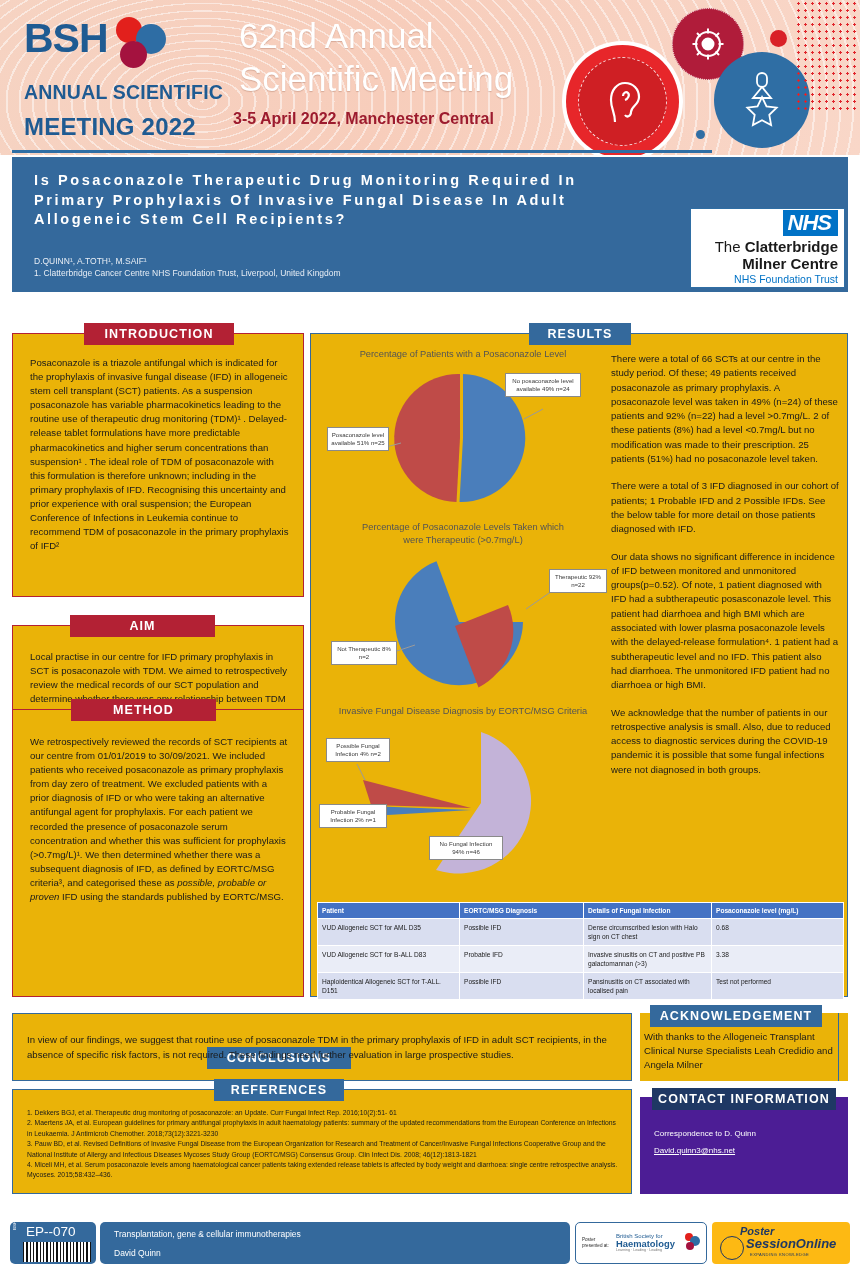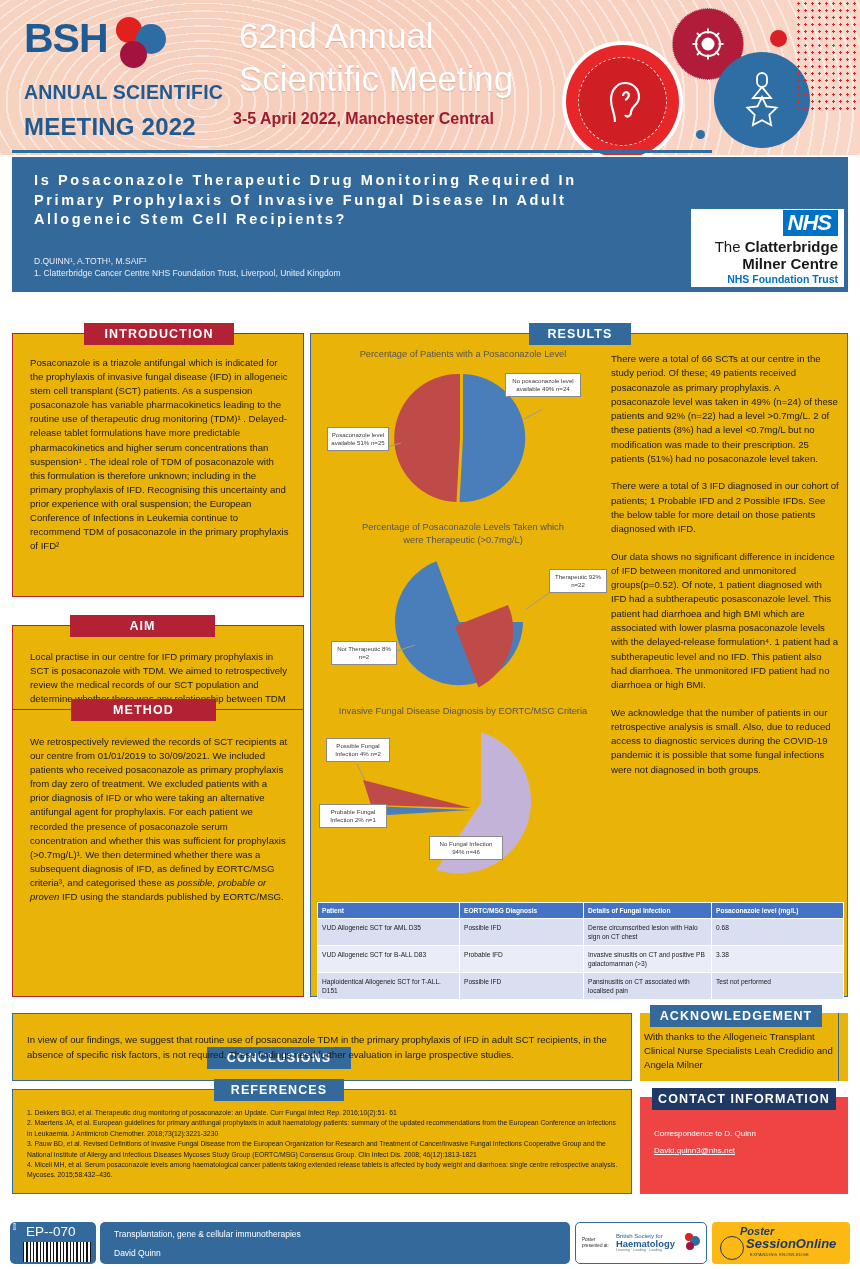--- a/index.html
+++ b/index.html
@@ -108,21 +108,21 @@
     justify-content: center; padding: 3px 6px 3px 0;
   }
   .nhs-mark {
     background: #0072c6; color: #fff; font-weight: bold; font-style: italic;
     font-size: 22px; line-height: 24px; padding: 1px 7px 1px 5px;
     letter-spacing: -1px; margin-bottom: 2px;
   }
   .nhs-l1 { font-size: 15px; color: #1a1a1a; line-height: 17px; }
   .nhs-l1 b { font-weight: bold; }
   .nhs-l2 { font-size: 15px; color: #1a1a1a; line-height: 17px; font-weight: bold;}
-  .nhs-l3 { font-size: 10.5px; color: #0072c6; font-weight: bold; line-height: 14px; }
+  .nhs-l3 { font-size: 10.5px; color: #0072c6; font-weight: normal; line-height: 14px; }
 
   
   .box { position: absolute; background: #eab308; }
   .box-red { border: 1px solid #b32134; }
   .box-blue { border: 1px solid #34699c; }
   .sec-head {
     position: absolute; top: -11px; height: 22px;
     display: flex; align-items: center; justify-content: center;
     color: #ffffff; font-weight: bold; font-size: 12.5px; letter-spacing: 1.1px;
   }
@@ -201,21 +201,21 @@
 
   #references { left: 12px; top: 1089px; width: 620px; height: 105px; }
   #references .sec-head { left: 201px; width: 130px; }
   .refs {
     position: absolute; left: 14px; top: 18px; width: 592px;
     font-size: 6.8px; line-height: 10.4px; color: #1a1a1a;
   }
 
   #contact {
     left: 640px; top: 1097px; width: 208px; height: 97px;
-    background: #ef4444; border: none;
+    background: #4c1d95; border: none;
   }
   #contact .sec-head { left: 12px; width: 184px; top: -9px; background:#1f3864; }
   .contact-body {
     position: absolute; left: 14px; top: 28px; width: 180px;
     font-size: 8px; line-height: 17px; color: #ffffff;
   }
   .contact-body a { color: #ffffff; text-decoration: underline; }
 
   
   .footer { position: absolute; left: 0; top: 1222px; width: 860px; height: 44px; }

